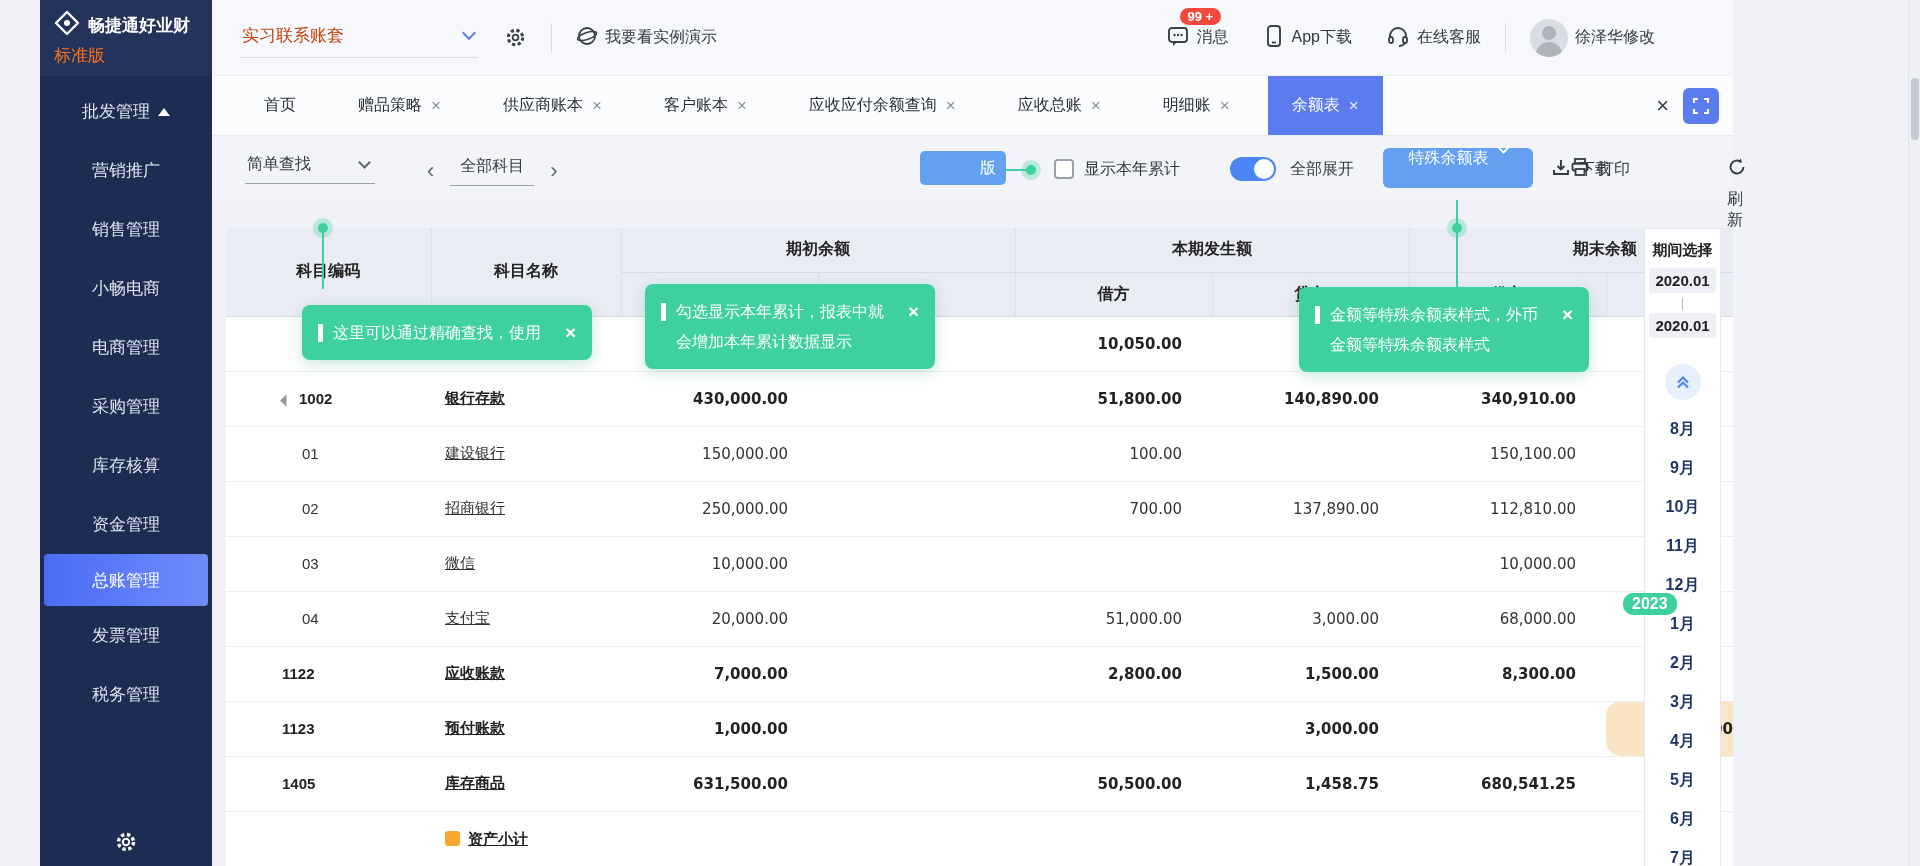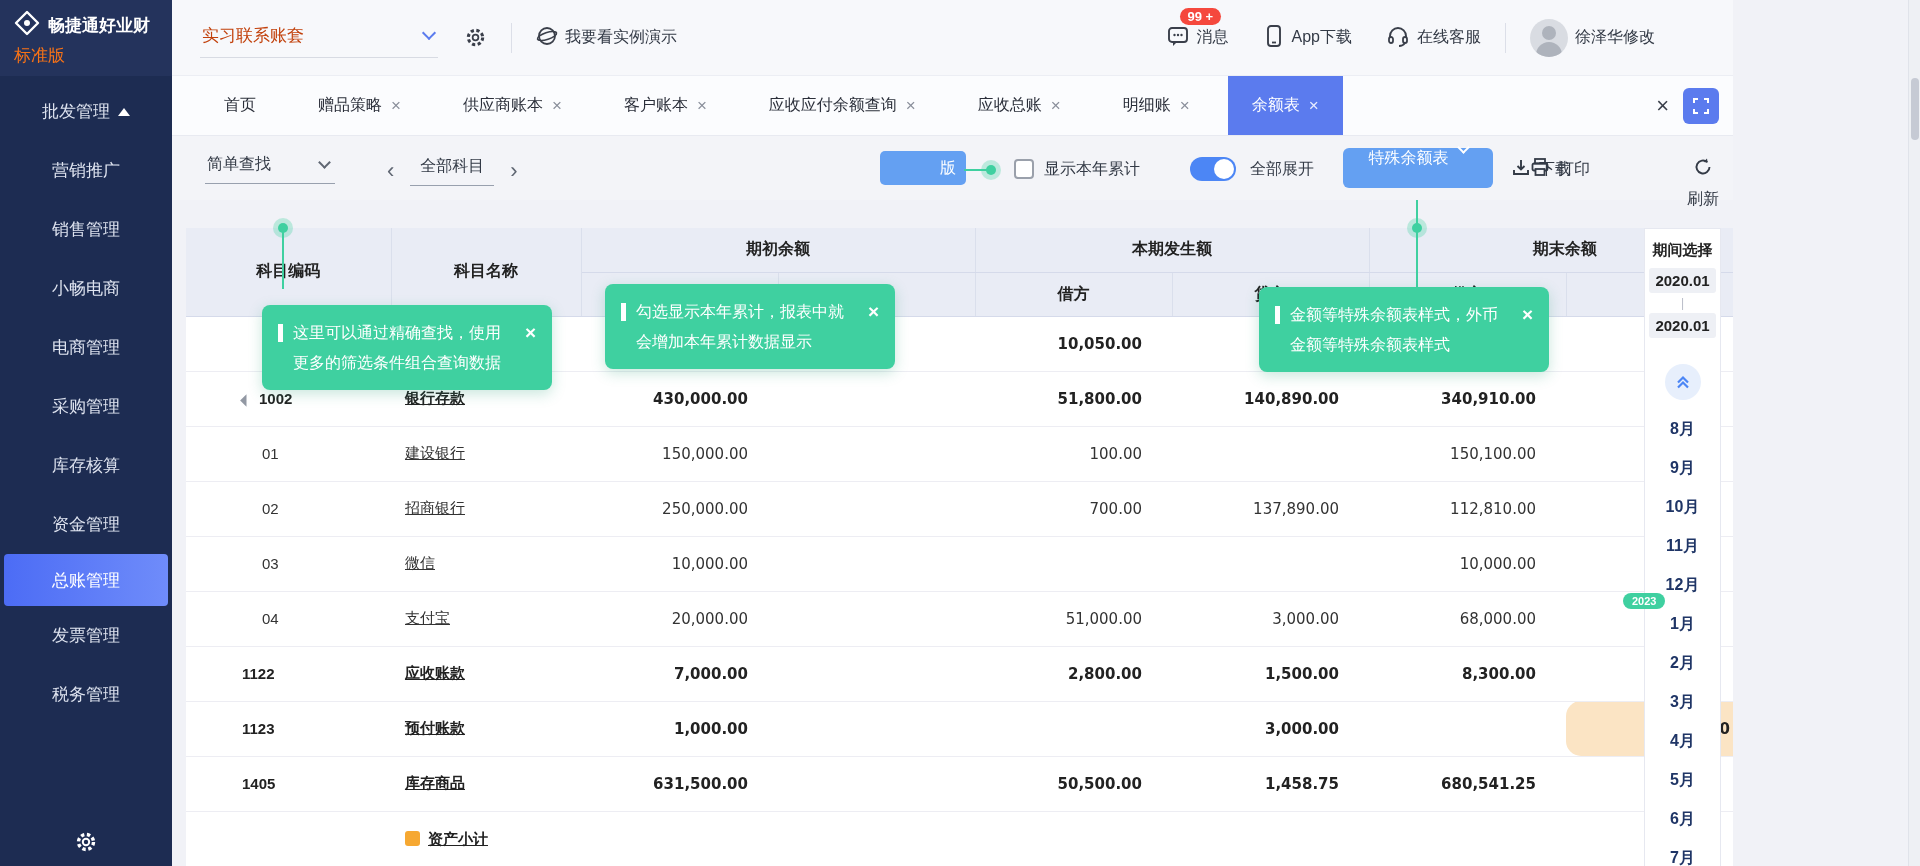--- a/index.html
+++ b/index.html
@@ -1,17 +1,17 @@
 <!DOCTYPE html>
 <html style="--accent-blue: #5b7bee; --toggle-blue: #4c86f5; --button-blue: #64a0f2; --green: #3fd0a0; --sidebar-navy: #1d2c52; --sidebar-active-from: #4c6cf5; --sidebar-active-to: #6f8cfa; --badge-red: #f5483d; --highlight-orange: #fbe4c4; --header-lavender: #e9ecf5; --year-green: #3fd0a0;"><head>
 <meta charset="utf-8">
 <style>
   * { margin:0; padding:0; box-sizing:border-box; }
   html,body { width:1920px; height:866px; overflow:hidden; font-family:"Liberation Sans","DejaVu Sans",sans-serif; background:#f1f2f7; color:#333; }
-  .app { display:flex; width:1733px; height:866px; }
+  .app { display:flex; width:1733px; height:866px;padding-left:40px; }
 
   
   .sidebar { width:172px; background:var(--sidebar-navy,#1d2c52); color:#eef1f8; flex-shrink:0; position:relative; z-index:40; }
   .logo-block { height:76px; background:#24335c; padding:10px 12px 6px 14px; }
   .logo-row { display:flex; align-items:center; gap:8px; }
   .brand-name { font-size:17px; font-weight:700; color:#fff; white-space:nowrap; }
   .edition { font-size:17px; color:#f97316; margin-top:4px; }
   .side-nav { padding-top:6px; }
   .side-item { height:59px; display:flex; align-items:center; justify-content:center; gap:8px; font-size:17px; color:#dfe4f0; cursor:pointer; position:relative; }
   .side-item.active { background:linear-gradient(90deg,var(--sidebar-active-from,#4c6cf5),var(--sidebar-active-to,#6f8cfa)); color:#fff; border-radius:4px; margin:0 4px; height:52px; }
@@ -98,21 +98,21 @@
   .collapse-btn { position:absolute; left:1620px; top:28px; width:39px; height:44px; background:#e9ebf1; color:#555c68; font-size:20px; display:flex; align-items:center; justify-content:center; cursor:pointer; }
 
   
   .period-rail { position:absolute; right:12px; top:28px; bottom:-20px; width:77px; background:#fff; border:1px solid #e6e8f0; padding-top:12px; display:flex; flex-direction:column; align-items:center; }
   .rail-title { font-size:15px; font-weight:700; color:#222; margin-bottom:8px; }
   .period-box { background:#eef0f5; font-size:15px; font-weight:700; color:#222; padding:4px 6px; border-radius:3px; cursor:pointer; }
   .period-tick { color:#b8bcc7; font-size:12px; margin:3px 0; }
   .up-circle { width:36px; height:36px; border-radius:50%; background:#e7effc; display:flex; align-items:center; justify-content:center; margin:26px 0 10px 0; cursor:pointer; }
   .months { width:100%; }
   .month-item { height:39px; display:flex; align-items:center; justify-content:center; font-size:16px; font-weight:700; color:#1f3566; cursor:pointer; }
-  .year-pill { position:absolute; left:-22px; top:364px; background:var(--year-green,#3fd0a0); color:#fff; font-size:11px; font-weight:700; padding:2px 9px; border-radius:10px; z-index:5; }
+  .year-pill { position:absolute; left:-22px; top:364px; background:var(--year-green,#3fd0a0); color:#fff; font-size:16px; font-weight:700; padding:2px 9px; border-radius:10px; z-index:5; }
 
   .page-scrollbar { position:absolute; right:0; top:0; width:12px; height:866px; background:#eef0f4; border-left:1px solid #e0e3ea; z-index:50; }
   .page-thumb { position:absolute; left:2px; top:78px; width:8px; height:62px; border-radius:4px; background:#c6cad4; }
 </style>
 </head>
 <body>
 
 <div class="app">
 
   <aside class="sidebar">
@@ -514,21 +514,20 @@
       </aside>
 
       <div class="dot" style="left:106px; top:23px;"></div>
       <div class="conn-v" style="left:110px; top:32px; height:57px;"></div>
       <div class="tip" style="left:90px; top:89px;margin-top:16px;">
         <div class="tip-l1">
           <span class="tip-bar"></span>
           <span>这里可以通过精确查找，使用</span>
           <span class="tip-close">×</span>
         </div>
-        <div class="tip-l2">更多的筛选条件组合查询数据</div>
       </div>
 
       <div class="dot" style="left:1240px; top:23px;"></div>
       <div class="conn-v" style="left:1244px; top:0px; height:87px;"></div>
       <div class="tip" style="left:1087px; top:87px;">
         <div class="tip-l1">
           <span class="tip-bar"></span>
           <span>金额等特殊余额表样式，外币</span>
           <span class="tip-close">×</span>
         </div>

